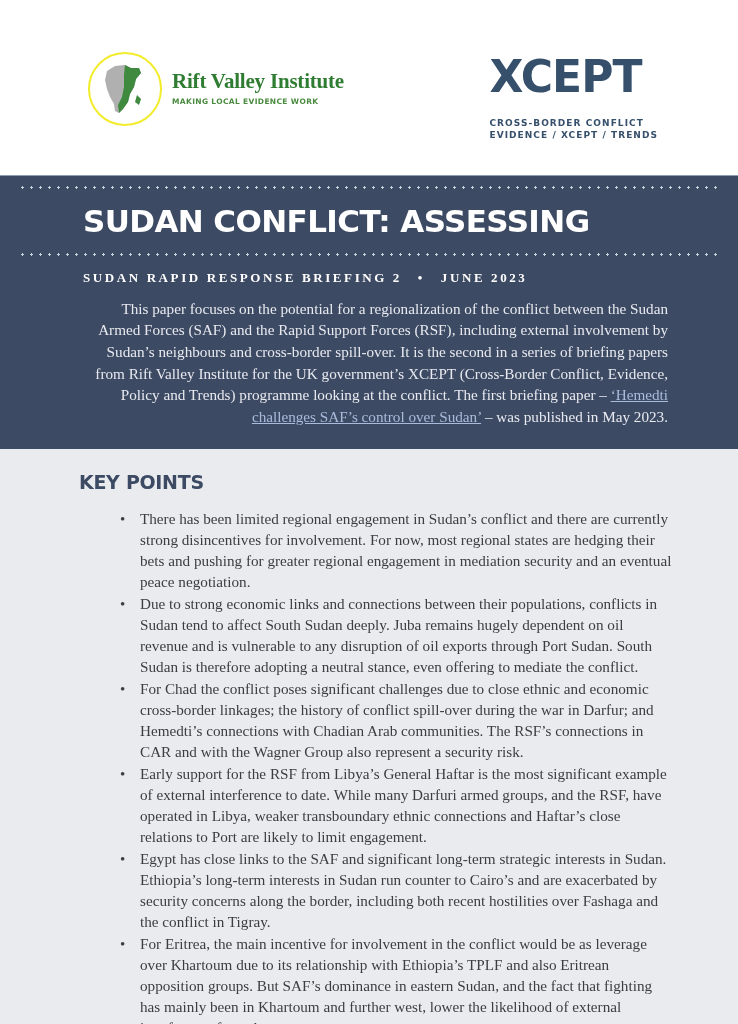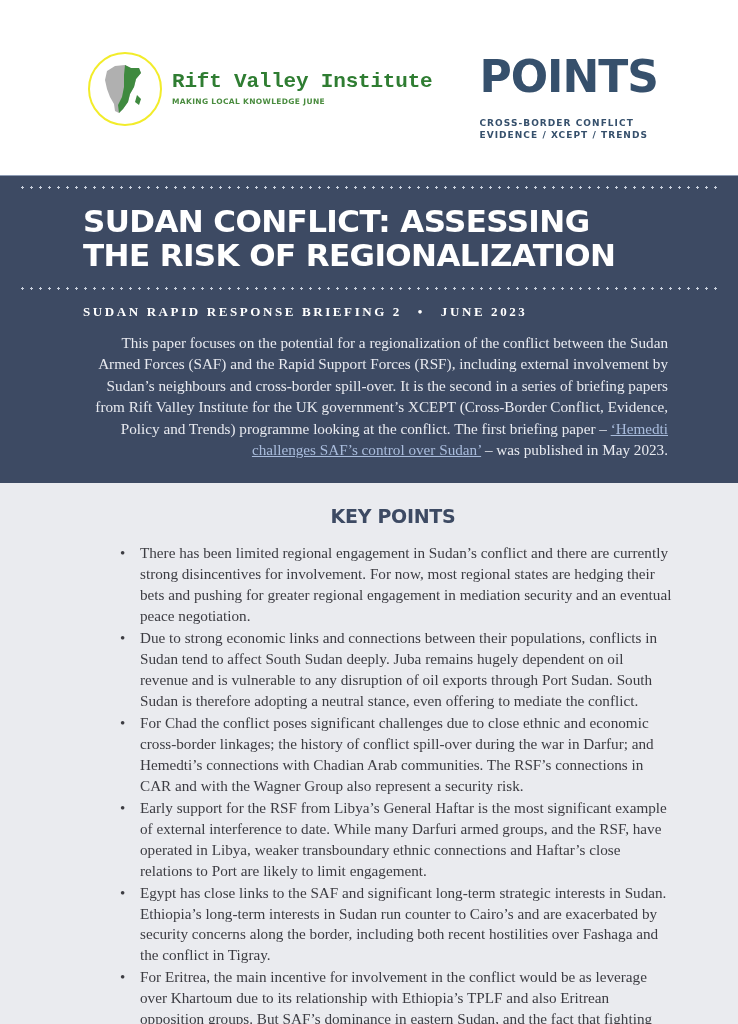--- a/index.html
+++ b/index.html
@@ -52,21 +52,21 @@
   .rvi-africa {
     position: absolute;
     left: 13px;
     top: 9px;
   }
   .rvi-words {
     margin-left: 10px;
     padding-bottom: 2px;
   }
   .rvi-name {
-    font-family: Liberation Mono, monospace;
+    font-family: Liberation Serif, serif;
     font-weight: bold;
     font-size: 21px;
     color: #2f7d32;
     letter-spacing: -0.2px;
     line-height: 1;
   }
   .rvi-tag {
     font-family: "DejaVu Sans", sans-serif;
     font-size: 7.5px;
     font-weight: bold;
@@ -155,22 +155,21 @@
     background: #eaebef;
     flex: 1 1 auto;
     padding: 22px 0 0 0;
   }
   .keypoints-heading {
     font-family: "DejaVu Sans", sans-serif;
     font-weight: bold;
     font-size: 19px;
     letter-spacing: -0.3px;
     color: #3d4a63;
-    margin: 0 0 16px 48px;
-    text-align: center;
+    margin: 0 0 16px 79px;
   }
   ul.keypoints {
     list-style: none;
     margin: 0 64px 0 0;
     padding: 0 0 0 120px;
   }
   ul.keypoints li {
     position: relative;
     font-family: "Liberation Serif", serif;
     font-size: 15.2px;
@@ -199,39 +198,38 @@
       <div class="rvi-mark">
         <div class="rvi-ring"></div>
         <svg class="rvi-africa" width="48" height="56" viewBox="0 0 48 56">
           <path d="M6 10 L14 5 L24 4 L30 7 L38 7 L40 12 L35 18 L33 26 L29 33 L27 41 L22 48 L18 52 L14 50 L13 43 L9 36 L6 28 L4 19 Z" fill="#b0b0b0"></path>
           <path d="M24 4 L30 7 L38 7 L40 12 L35 18 L33 26 L29 33 L27 41 L22 48 L18 52 L17 44 L21 36 L23 26 L23 14 Z" fill="#3f8a3f"></path>
           <path d="M36 34 L40 38 L38 44 L34 41 Z" fill="#3f8a3f"></path>
         </svg>
       </div>
       <div class="rvi-words">
         <div class="rvi-name">Rift Valley Institute</div>
-        <div class="rvi-tag">MAKING LOCAL KNOWLEDGE JUNE</div>
+        <div class="rvi-tag">MAKING LOCAL EVIDENCE WORK</div>
       </div>
     </div>
 
     <div class="xcept-logo">
-      <div class="xcept-name">POINTS</div>
+      <div class="xcept-name">XCEPT</div>
       <div class="xcept-tag">
         <div>CROSS-BORDER CONFLICT</div>
         <div>EVIDENCE / XCEPT / TRENDS</div>
       </div>
     </div>
   </div>
 
   <div class="banner">
     <div class="dotline"></div>
 
     <h1 class="banner-title">
       <span>SUDAN CONFLICT: ASSESSING</span><br>
-      <span>THE RISK OF REGIONALIZATION</span>
     </h1>
 
     <div class="dotline"></div>
 
     <div class="banner-sub">
       <span>SUDAN RAPID RESPONSE BRIEFING 2</span>
       <span class="bullet-sep">•</span>
       <span>JUNE 2023</span>
     </div>
 

